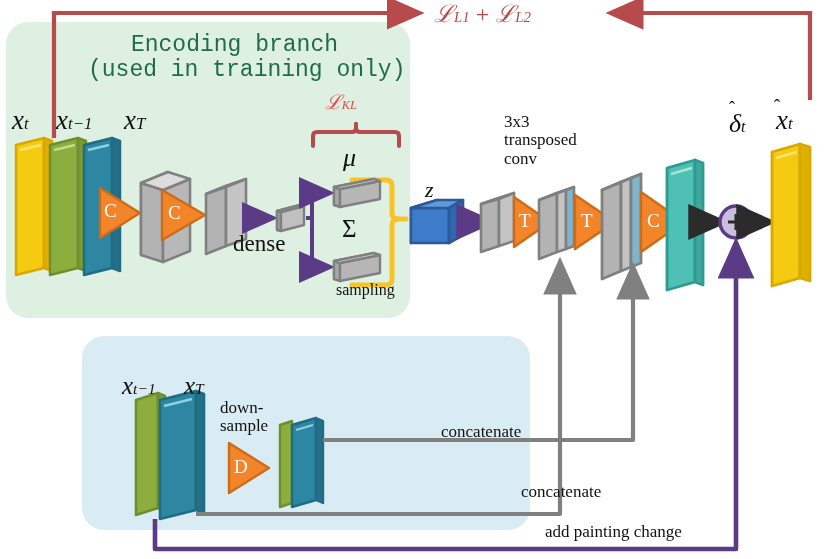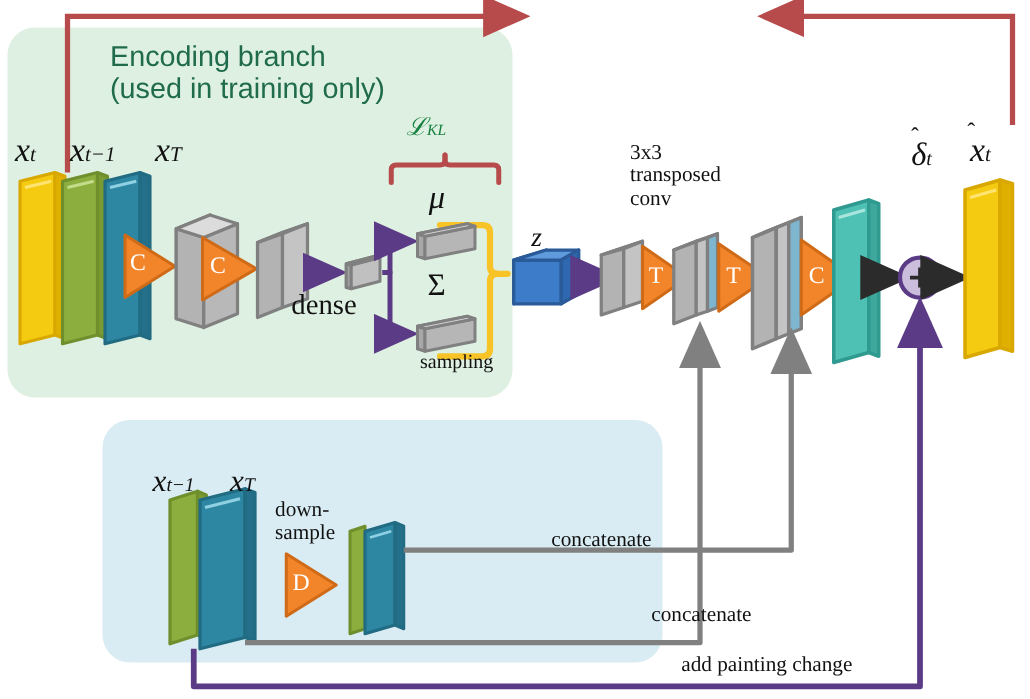--- a/index.html
+++ b/index.html
@@ -2,21 +2,21 @@
 <html><head>
 <meta charset="utf-8">
 <style>
   html,body{margin:0;padding:0;background:#fff;}
   body{width:824px;height:559px;position:relative;overflow:hidden;
        font-family:"Liberation Serif",serif;color:#111;}
   #stage{position:absolute;inset:0;width:824px;height:559px;}
   svg{position:absolute;left:0;top:0;}
   .lbl{position:absolute;white-space:nowrap;line-height:1.08;}
   .serif{font-family:"Liberation Serif",serif;}
-  .panel-title{font-family:Liberation Sans, sans-serif;text-align:left;}
+  .panel-title{font-family:Liberation Mono, monospace;text-align:right;}
   .math{font-family:"Liberation Serif",serif;font-style:italic;}
   .sub{font-size:.62em;font-style:italic;}
   .supsub{font-size:.62em;}
 </style>
 </head>
 <body>
 
 <div id="stage">
 
   <svg width="824" height="559" viewBox="0 0 824 559">
@@ -216,22 +216,25 @@
       <path d="M155,519 L155,549 L736,549 L736,244" marker-end="url(#ar-purple)"></path>
     </g>
   </svg>
 
   <div class="lbl panel-title" style="left:88px;top:33px;width:250px;font-size:23px;color:#1f6b4a;">
     <div>Encoding branch</div>
     <div>(used in training only)</div>
   </div>
 
 
-
-  <div class="lbl math" style="left:325px;top:92px;font-size:20px;color:#15803d;">
+  <div class="lbl math" style="left:434px;top:2px;font-size:24px;color:#b74b4b;">
+    <span>ℒ</span><span class="supsub">L1</span><span style="font-style:normal;">&nbsp;</span><span style="font-style:normal;">+</span>&nbsp;<span>ℒ</span><span class="supsub">L2</span>
+  </div>
+
+  <div class="lbl math" style="left:325px;top:92px;font-size:20px;color:#ef4444;">
     <span>ℒ</span><span class="supsub">KL</span>
   </div>
 
   <div class="lbl math" style="left:12px;top:106px;font-size:27px;">
     <span>x</span><span class="sub">t</span>
   </div>
 
   <div class="lbl math" style="left:56px;top:106px;font-size:27px;">
     <span>x</span><span class="sub">t−1</span>
   </div>

